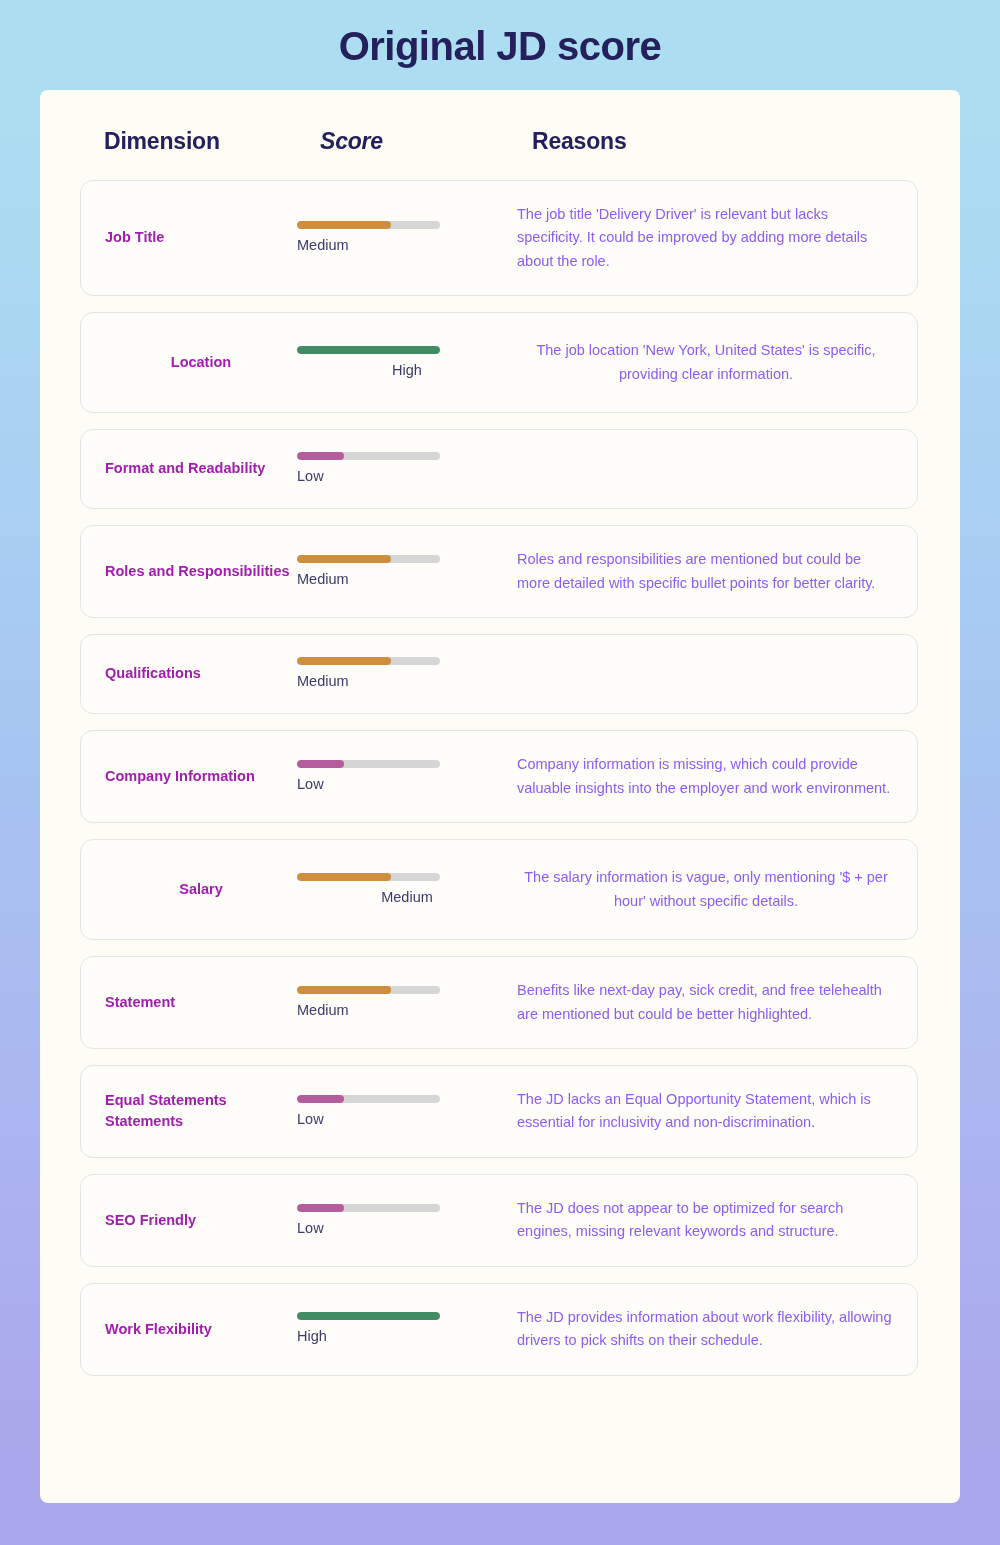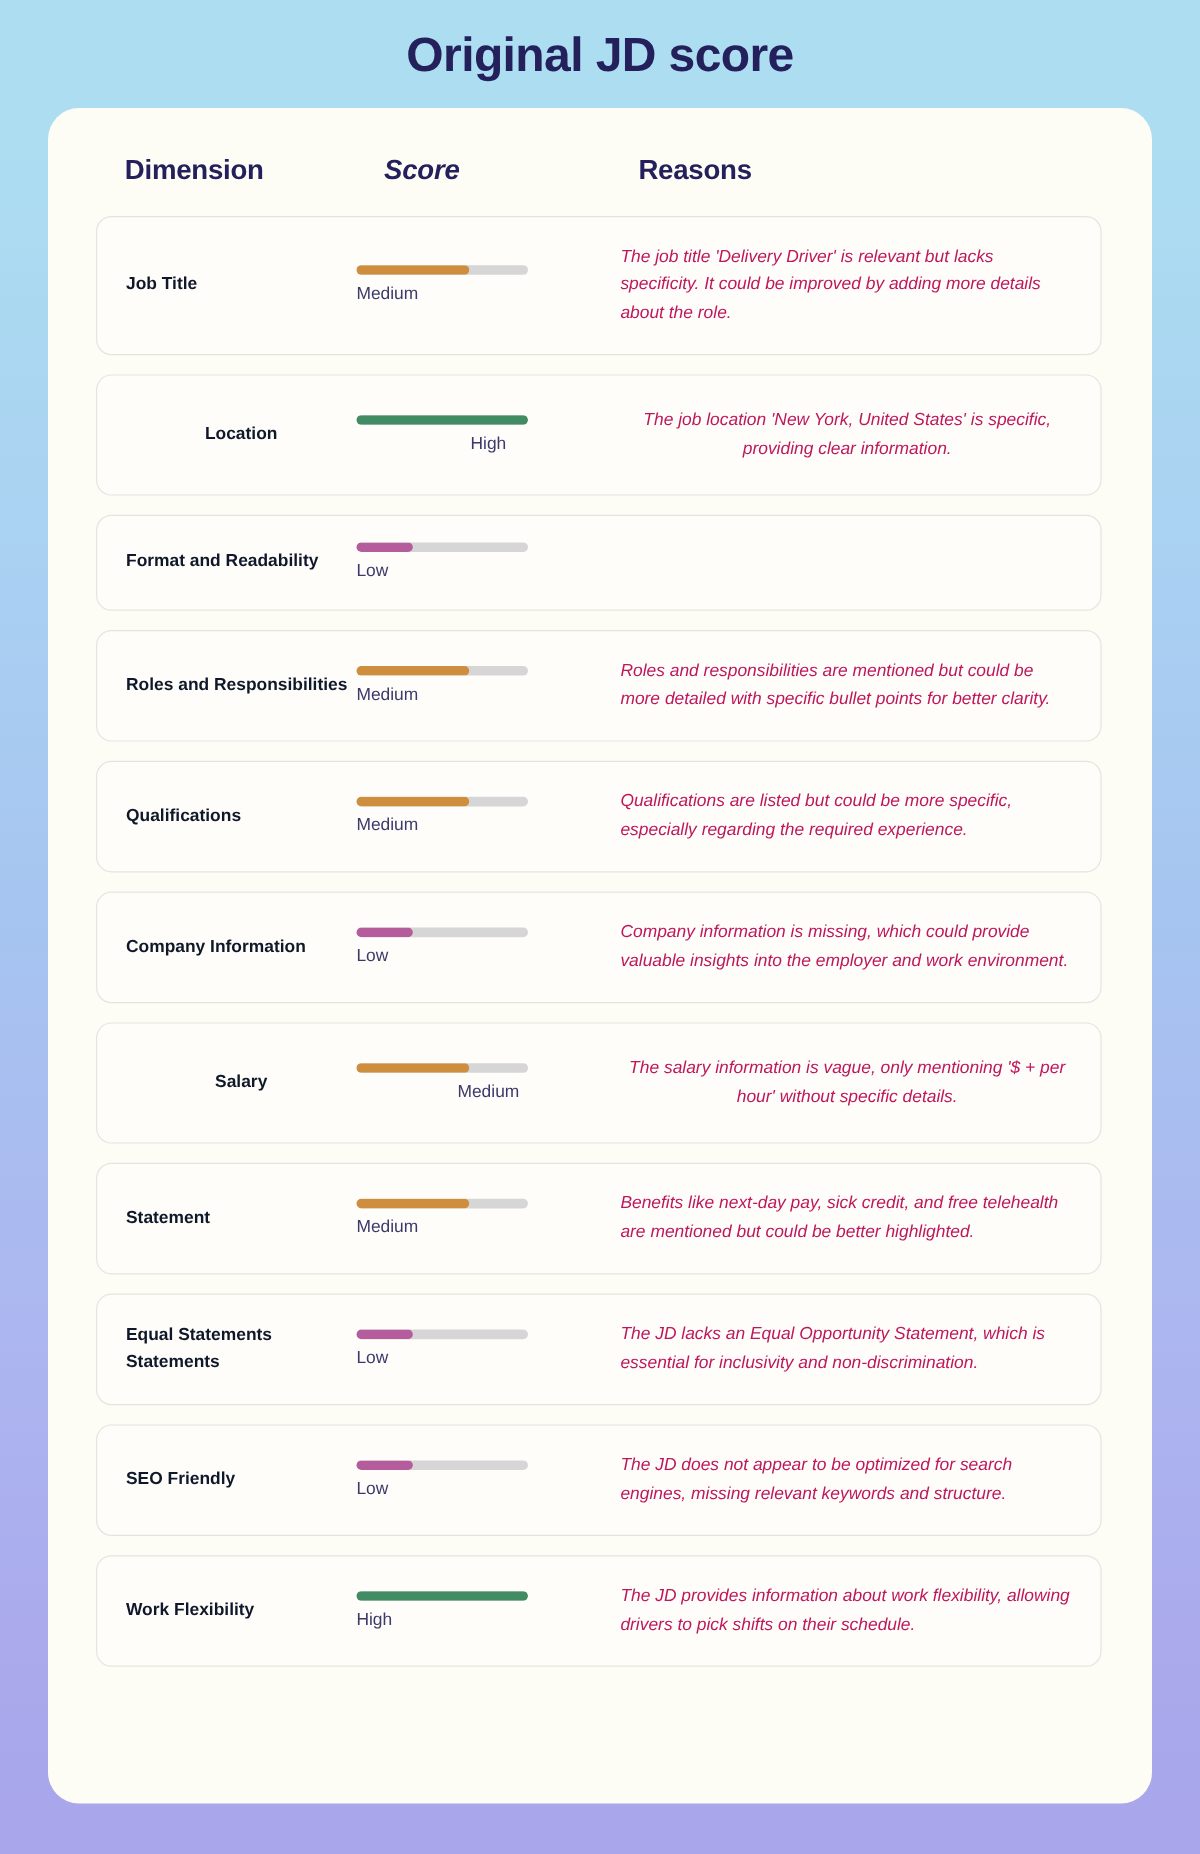--- a/index.html
+++ b/index.html
@@ -42,21 +42,21 @@
   }
 
   
   .main-card {
     position: absolute;
     left: 40px;
     top: 90px;
     width: 920px;
     height: 1413px;
     background: #FDFCF5;
-    border-radius: 26px;
+    border-radius: 8px;
   }
 
   
   .table-header {
     position: absolute;
     left: 64px;
     top: 38px;
     width: 800px;
     height: 44px;
   }
@@ -91,21 +91,21 @@
     align-items: center;
     padding: 0;
   }
 
   .cell-dimension {
     width: 216px;
     flex: 0 0 216px;
     padding-left: 24px;
     font-size: 14.5px;
     font-weight: bold;
-    color: #0f172a;
+    color: #a21caf;
     line-height: 1.5;
   }
 
   .cell-score {
     width: 220px;
     flex: 0 0 220px;
     padding-left: 0px;
   }
 
   .bar-track {
@@ -125,23 +125,22 @@
     margin-top: 7px;
     font-size: 14.5px;
     color: #3B3A6B;
     line-height: 1.3;
   }
 
   .cell-reason {
     flex: 1 1 auto;
     padding-right: 22px;
     font-size: 14.5px;
-    color: #be185d;
+    color: #8b5cf6;
     line-height: 1.62;
-    font-style: italic;
   }
 
   .row-pad-2 { padding-top: 26px; padding-bottom: 26px; text-align: center; }
   .row-pad-3 { padding-top: 22px; padding-bottom: 22px; }
 </style>
 </head>
 <body>
 
 <div class="page">
 
@@ -196,21 +195,20 @@
           <div class="cell-reason">Roles and responsibilities are mentioned but could be more detailed with specific bullet points for better clarity.</div>
         </div>
         <div class="row-card row-pad-3">
           <div class="cell-dimension">Qualifications</div>
           <div class="cell-score">
             <div class="bar-track">
               <div class="bar-fill" style="width: 66%; background: rgb(206, 142, 61);"></div>
             </div>
             <div class="score-label">Medium</div>
           </div>
-          <div class="cell-reason">Qualifications are listed but could be more specific, especially regarding the required experience.</div>
         </div>
         <div class="row-card row-pad-3">
           <div class="cell-dimension">Company Information</div>
           <div class="cell-score">
             <div class="bar-track">
               <div class="bar-fill" style="width: 33%; background: rgb(180, 92, 156);"></div>
             </div>
             <div class="score-label">Low</div>
           </div>
           <div class="cell-reason">Company information is missing, which could provide valuable insights into the employer and work environment.</div>

